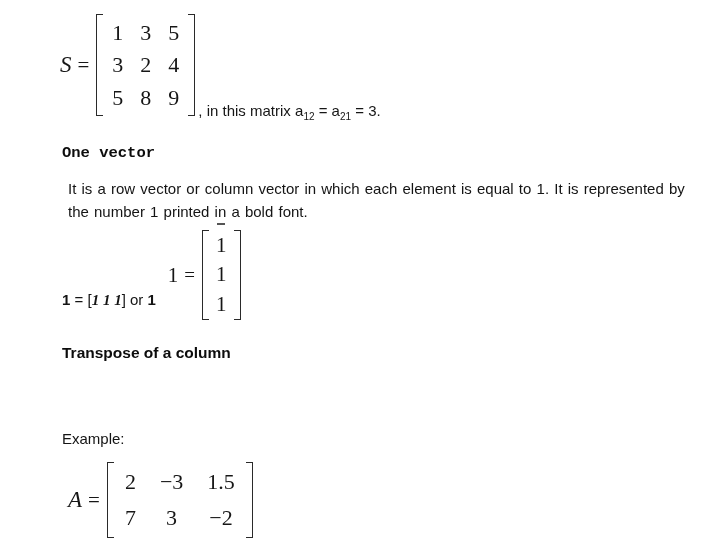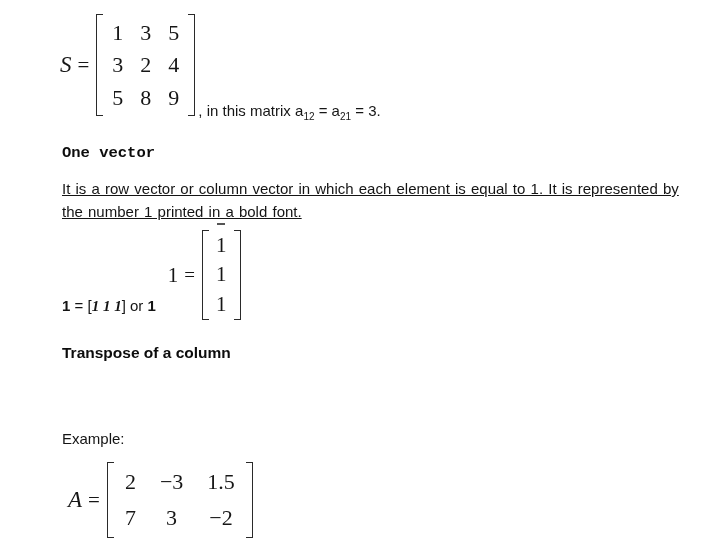--- a/index.html
+++ b/index.html
@@ -34,21 +34,21 @@
   .mat-caption { align-self:flex-end; margin-left:3px; margin-bottom:-3px; white-space:nowrap; }
   sub.idx { font-size:10px; line-height:0; }
   sup.tp { font-size:10px; line-height:0; }
 
   
   .heading { font-weight:bold; font-size:15.5px; color:#0c0c0c; }
   .para { width:642px; line-height:23px; word-spacing:1px; }
 
   
   .vec-section { display:flex; align-items:flex-end; }
-  .vec-note { white-space:nowrap; margin-bottom:5px; margin-right:12px; }
+  .vec-note { white-space:nowrap; margin-bottom:11px; margin-right:12px; }
   .vec-note .b1 { font-weight:bold; }
   .vec-note .it1 { font-family:"Liberation Serif", serif; font-style:italic; font-weight:bold; }
   .vec-eq { display:flex; align-items:center; position:relative; }
   .vec-wrap { position:relative; }
   .overline-dash { position:absolute; top:-7px; left:50%; transform:translateX(-50%);
                    width:8px; height:2px; background:#555; }
 </style>
 </head>
 <body>
 
@@ -70,21 +70,21 @@
         <span>9</span>
       </div>
       <div class="brk brk-r"></div>
     </div>
     <span class="mat-caption" style="font-family:'Liberation Sans',sans-serif; font-size:15px;"><span>, in this matrix a</span><sub class="idx">12</sub><span> = a</span><sub class="idx">21</sub><span> = 3.</span></span>
   </div>
 </div>
 
 <div class="abs heading" style="left:62px; top:144px;font-family:Liberation Mono, monospace;">One vector</div>
 
-<div class="abs para" style="left:62px; top:177px;text-decoration:underline;">
+<div class="abs para" style="left:68px; top:177px;">
   <span>It is a row vector or column vector in which each element is equal to 1. It is represented by</span><br>
   <span>the number 1 printed in a bold font.</span>
 </div>
 
 <div class="abs vec-section" style="left:62px; top:230px;">
   <div class="vec-note"><span class="b1">1</span><span> = </span><span>[</span><span class="it1">1 1 1</span><span>]</span><span> or </span><span class="b1">1</span></div>
   <div class="vec-eq math">
     <span class="eq-label" style="font-size:21px; font-style:normal;">1</span>
     <span class="eq-sign" style="font-size:19px;">=</span>
     <div class="vec-wrap">

